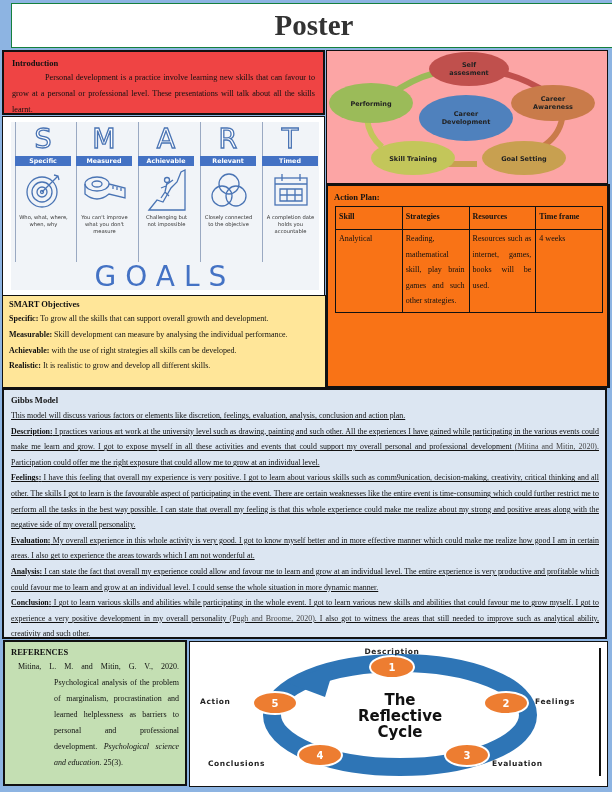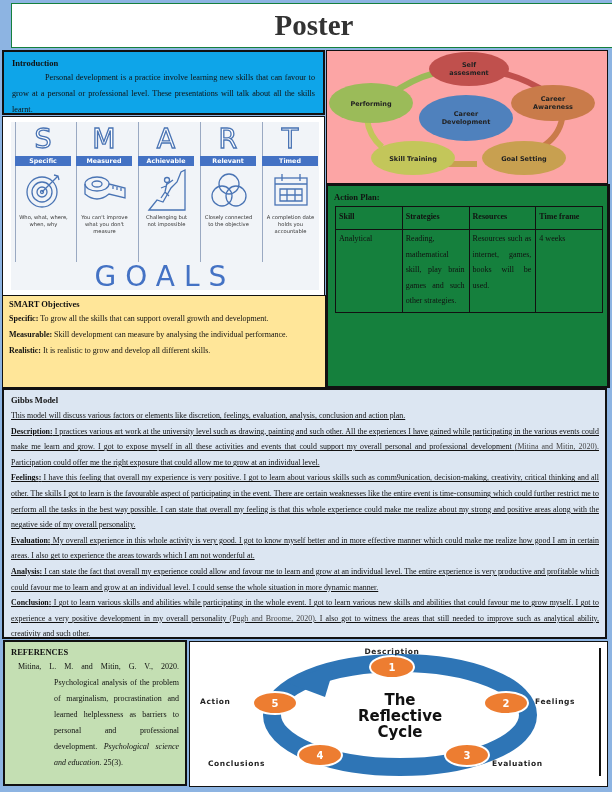--- a/index.html
+++ b/index.html
@@ -20,21 +20,21 @@
     display: flex; align-items: center; justify-content: center;
   }
   #title-box h1 {
     font-family: "Liberation Serif", serif;
     font-size: 29px; font-weight: bold; color: #333;
   }
 
   
   #intro {
     left: 2px; top: 50px; width: 323px; height: 65px;
-    background: #0ea5e9; border: 2px solid #111;
+    background: #ef4444; border: 2px solid #111;
     padding: 4px 8px 0 8px;
     font-size: 8.2px; line-height: 16px;
   }
   .sec-title { font-weight: bold; font-size: 8.5px; line-height: 14px; }
   #intro p { text-align: justify; text-indent: 33px; }
 
   
   #career {
     left: 326px; top: 50px; width: 282px; height: 134px;
     background: #fca5a5; border: 1.5px solid #111;
@@ -78,21 +78,21 @@
     left: 2px; top: 295px; width: 324px; height: 93px;
     background: #ffe699; border: 1.5px solid #111;
     padding: 1px 6px 0 6px; font-size: 8px; line-height: 15.8px;
   }
   #smart-obj p { text-align: justify; }
   #smart-obj b { font-weight: bold; }
 
   
   #action {
     left: 326px; top: 184px; width: 284px; height: 204px;
-    background: #15803d; border: 2px solid #111; border-right: 3px solid #111;
+    background: #f97316; border: 2px solid #111; border-right: 3px solid #111;
     padding: 3px 6px 0 6px; font-size: 8px;
   }
   #action .sec-title { line-height: 17px; }
   #action table {
     border-collapse: collapse; width: 268px; margin-left: 1px;
     font-size: 8px; line-height: 15.6px;
   }
   #action th, #action td {
     border: 1.5px solid #111; vertical-align: top; padding: 1px 4px 0 3px;
     text-align: left;
@@ -244,20 +244,21 @@
       <div class="smart-desc">A completion date holds you accountable</div>
     </div>
     <div id="goals-word">GOALS</div>
   </div>
 </div>
 
 <div id="smart-obj" class="abs">
   <div class="sec-title">SMART Objectives</div>
   <p><b>Specific:</b><span> To grow all the skills that can support overall growth and development.</span></p>
   <p><b>Measurable:</b><span> Skill development can measure by analysing the individual performance.</span></p>
+  <p><b>Achievable:</b><span> with the use of right strategies all skills can be developed.</span></p>
   <p><b>Realistic:</b><span> It is realistic to grow and develop all different skills.</span></p>
 </div>
 
 <div id="action" class="abs">
   <div class="sec-title">Action Plan:</div>
   <table>
     <colgroup>
         <col style="width:67px">
         <col style="width:67px">
         <col style="width:67px">

